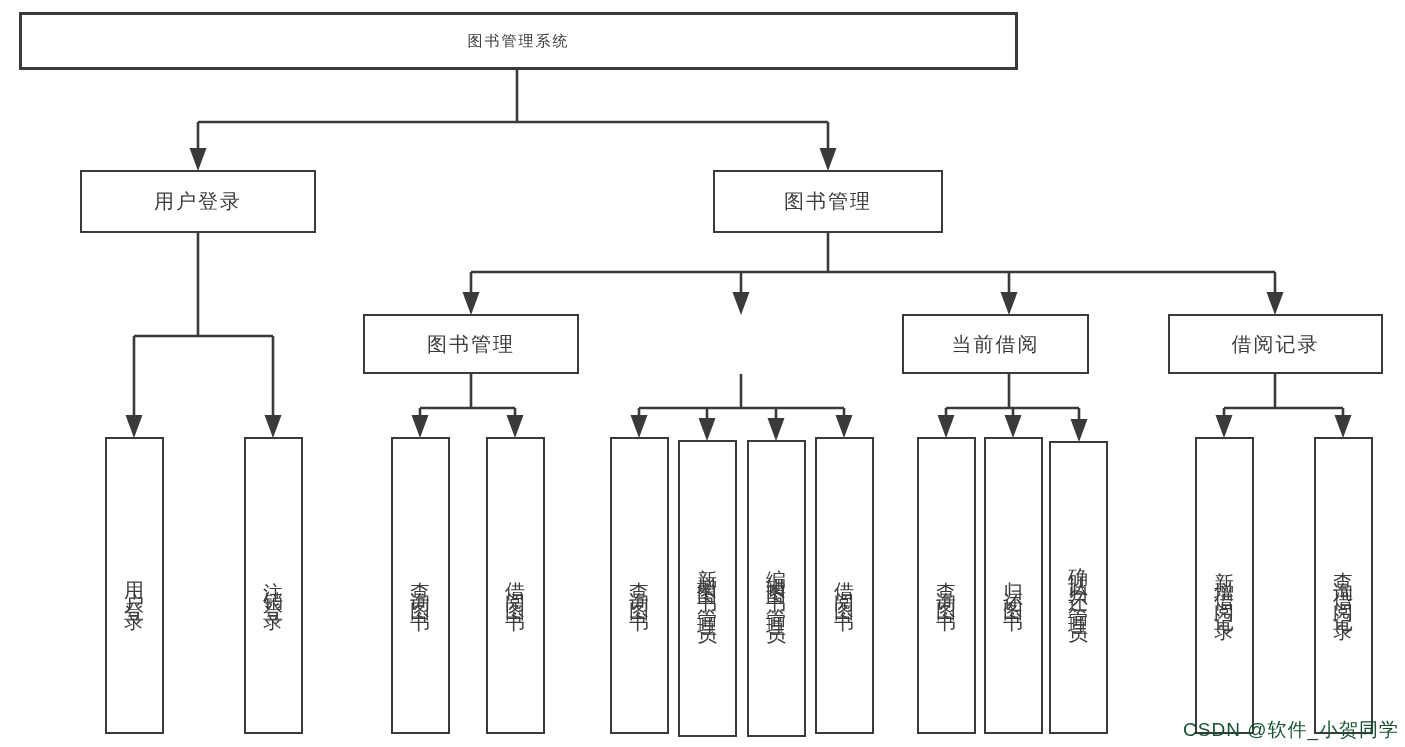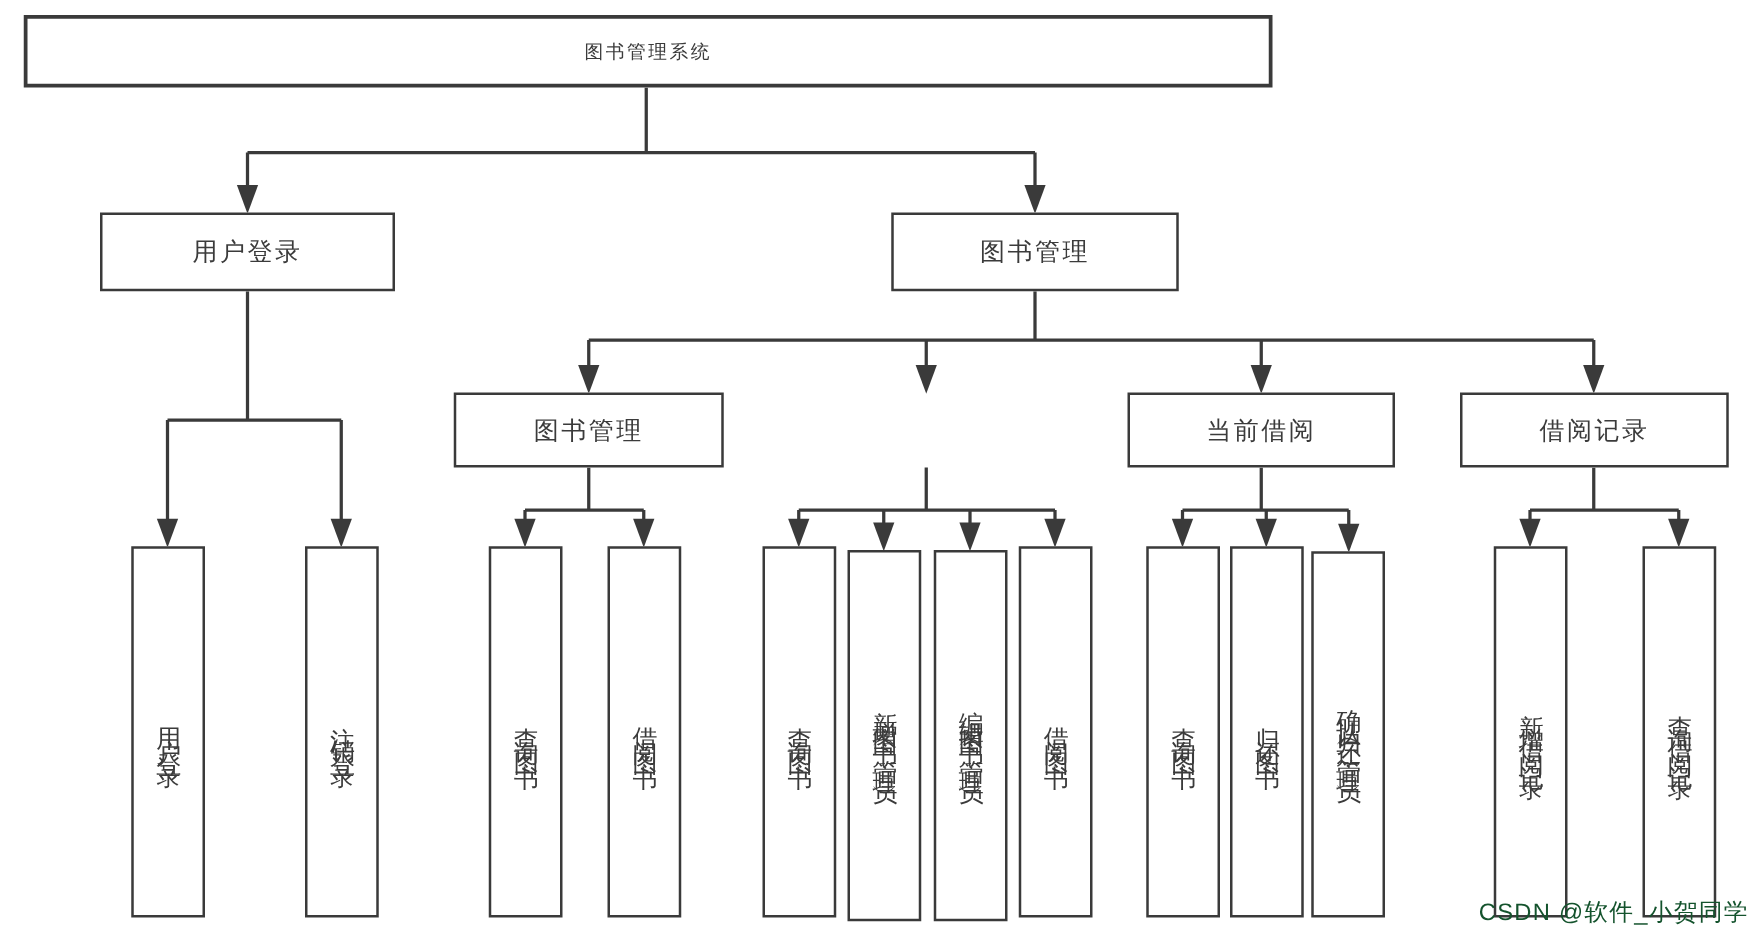--- a/index.html
+++ b/index.html
@@ -88,21 +88,21 @@
   <div class="box box-h" style="left:80px;top:170px;width:236px;height:63px;">
     <span>用户登录</span>
   </div>
   <div class="box box-h" style="left:713px;top:170px;width:230px;height:63px;align-items:center;">
     <span>图书管理</span>
   </div>
 
   <div class="box box-h" style="left:363px;top:314px;width:216px;height:60px;">
     <span>图书管理</span>
   </div>
-  <div class="box box-h" style="left:902px;top:314px;width:214px;height:60px;">
+  <div class="box box-h" style="left:902px;top:314px;width:187px;height:60px;">
     <span>当前借阅</span>
   </div>
   <div class="box box-h" style="left:1168px;top:314px;width:215px;height:60px;font-family:Liberation Mono, monospace;">
     <span>借阅记录</span>
   </div>
 
   <div class="box leaf" style="left:105px;top:437px;height:297px;">
     <span class="vtext">用户登录</span>
   </div>
   <div class="box leaf" style="left:244px;top:437px;height:297px;">

